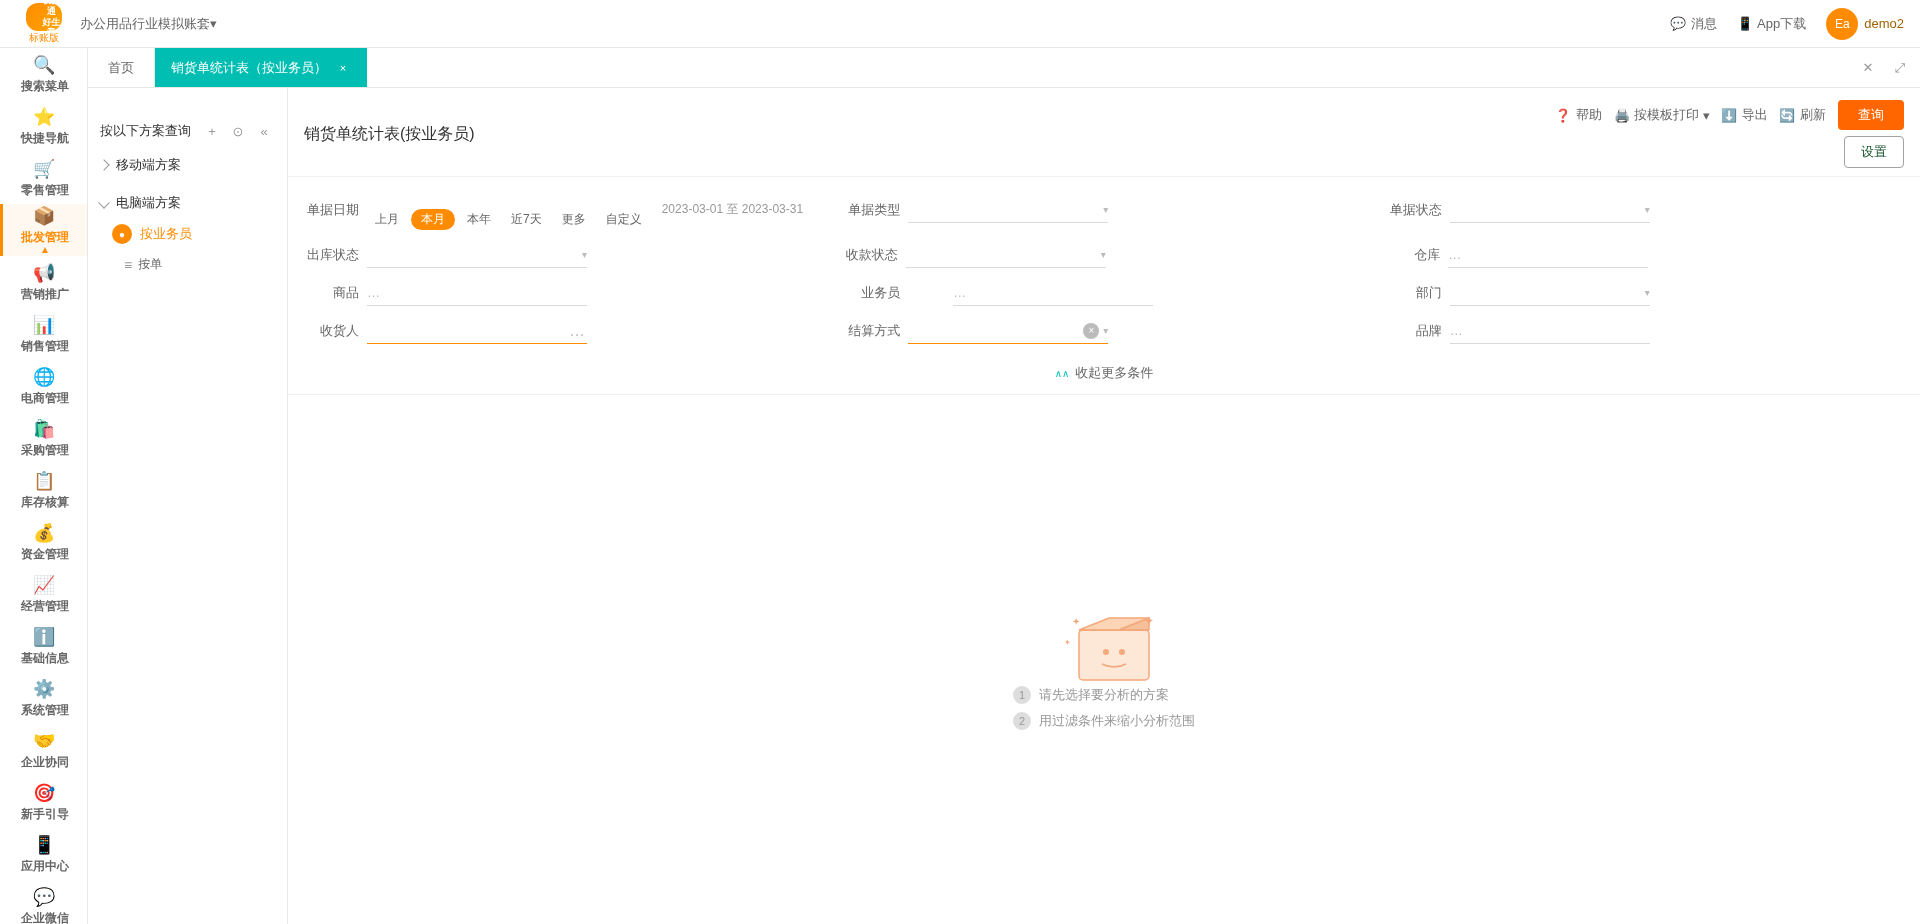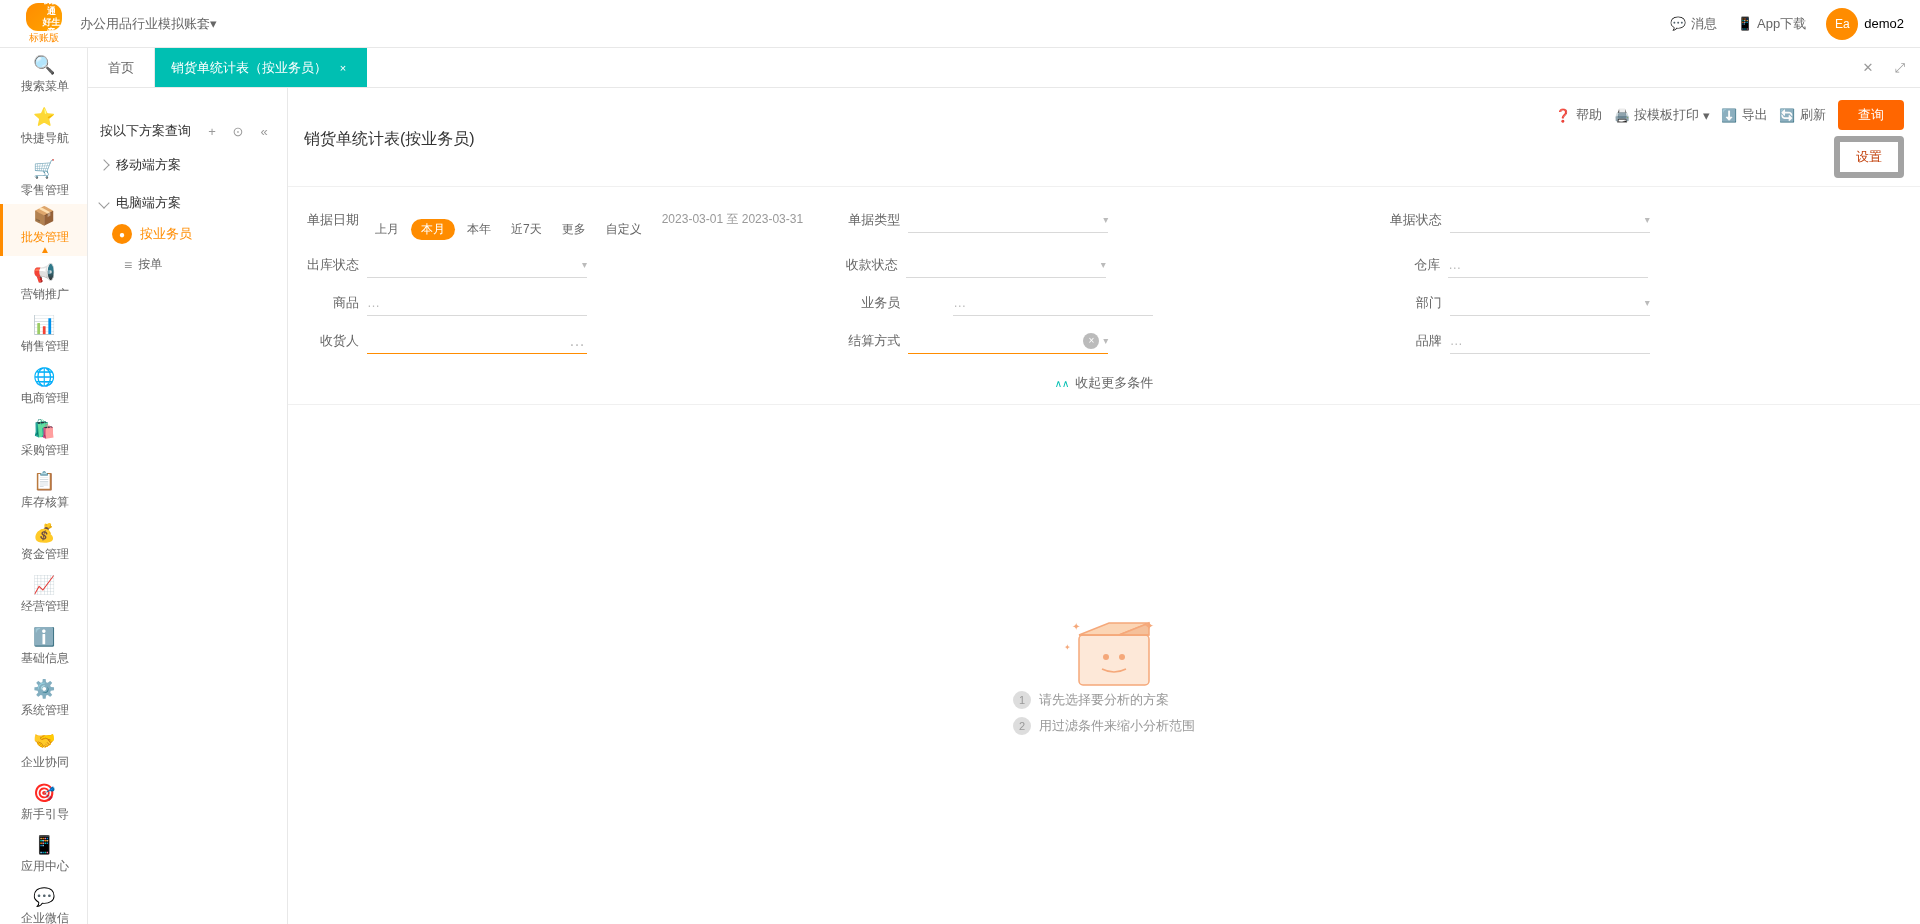--- a/index.html
+++ b/index.html
@@ -16,27 +16,27 @@
 
     
     .top-bar-left { display: flex; align-items: center; gap: 8px; }
     .logo-box { width: 56px; height: 40px; display: flex; flex-direction: column; align-items: center; justify-content: center; }
     .logo-icon { width: 36px; height: 28px; background: linear-gradient(135deg, #ff8c00, #ffa500); border-radius: 12px; display: flex; align-items: center; justify-content: center; padding-left: 15px; }
     .logo-icon span { color: white; font-size: 10px; font-weight: bold; text-align: center; line-height: 1.1; }
     .dropdown-title { display: flex; align-items: center; color: #666; font-size: 13px; cursor: pointer; }
     .top-bar-right { display: flex; align-items: center; gap: 20px; }
     .top-bar-action { display: flex; align-items: center; gap: 4px; color: #666; font-size: 13px; cursor: pointer; }
     .user-avatar { width: 32px; height: 32px; border-radius: 50%; background: #ff8c00; display: flex; align-items: center; justify-content: center; color: white; font-size: 12px; overflow: hidden; }
-    .user-name { color: #000000; font-size: 13px; cursor: pointer; }
+    .user-name { color: #a16207; font-size: 13px; cursor: pointer; }
 
     
     .sidebar-item { display: flex; flex-direction: column; align-items: center; justify-content: center; padding: 10px 4px; cursor: pointer; color: #666; font-size: 12px; min-height: 52px; border-left: 3px solid transparent; }
     .sidebar-item.active { color: #ff8c00; border-left-color: #ff8c00; background: #fff8f0; }
     .sidebar-item-icon { font-size: 18px; margin-bottom: 3px; }
-    .sidebar-item-label { text-align: left; line-height: 1.2; }
+    .sidebar-item-label { text-align: left; line-height: 1.2; font-weight: bold; }
 
     
     .tab-home { padding: 0 20px; display: flex; align-items: center; color: #666; font-size: 13px; cursor: pointer; border-right: 1px solid #e8e8e8; }
     .tab-active { background: #00bfb2; color: white; padding: 0 16px; display: flex; align-items: center; gap: 8px; font-size: 13px; cursor: pointer; }
     .tab-close-btn { width: 16px; height: 16px; display: flex; align-items: center; justify-content: center; border-radius: 50%; cursor: pointer; color: white; font-size: 11px; }
     .tab-bar-actions { margin-left: auto; display: flex; align-items: center; padding-right: 8px; gap: 8px; }
     .tab-action-btn { width: 24px; height: 24px; display: flex; align-items: center; justify-content: center; cursor: pointer; color: #999; border-radius: 4px; }
 
     
     .left-panel { width: 200px; background: #fff; border-right: 1px solid #e8e8e8; display: flex; flex-direction: column; flex-shrink: 0; padding: 24px 0; overflow-y: auto; }
@@ -52,21 +52,21 @@
     .mobile-section-header { display: flex; align-items: center; gap: 6px; padding: 6px 12px; color: #333; font-size: 13px; cursor: pointer; }
     .chevron-right { display: inline-block; width: 8px; height: 8px; border-right: 1.5px solid #999; border-bottom: 1.5px solid #999; transform: rotate(-45deg); margin-right: 2px; }
     .chevron-down { display: inline-block; width: 8px; height: 8px; border-right: 1.5px solid #999; border-bottom: 1.5px solid #999; transform: rotate(45deg); margin-right: 2px; }
 
     
     .right-panel { flex: 1; display: flex; flex-direction: column; overflow: hidden; background: #fff; }
     .page-header { display: flex; align-items: center; justify-content: space-between; padding: 12px 16px 8px; border-bottom: 1px solid #f0f0f0; }
     .page-title { font-size: 16px; font-weight: 500; color: #333; }
     .page-action { display: flex; align-items: center; gap: 4px; color: #666; font-size: 13px; cursor: pointer; }
     .btn-query { background: #ff6600; color: white; border: none; border-radius: 4px; padding: 6px 20px; font-size: 13px; cursor: pointer; min-width: 60px; }
-    .btn-settings { background: white; color: #c2410c; border: 6px solid #a3a3a3; border-radius: 4px; padding: 6px 16px; font-size: 13px; cursor: pointer; min-width: 60px; display: block; margin-top: 4px; }
+    .btn-settings { background: white; color: #14532d; border: 1px solid #a3a3a3; border-radius: 4px; padding: 6px 16px; font-size: 13px; cursor: pointer; min-width: 60px; display: block; margin-top: 4px; }
 
     
     .filter-area { padding: 12px 16px; border-bottom: 1px solid #f0f0f0; }
     .filter-row { display: flex; align-items: center; gap: 0; margin-bottom: 12px; }
     .filter-row:last-child { margin-bottom: 0; }
     .filter-item { display: flex; align-items: center; flex: 1; min-width: 0; }
     .filter-label { color: #666; font-size: 13px; white-space: nowrap; margin-right: 8px; min-width: 55px; text-align: right; flex-shrink: 0; }
     .filter-control { flex: 1; min-width: 0; position: relative; }
     .date-filter { display: flex; align-items: center; gap: 0; }
     .date-tabs { display: flex; align-items: center; gap: 4px; margin-right: 8px; margin-top: 20px; }

